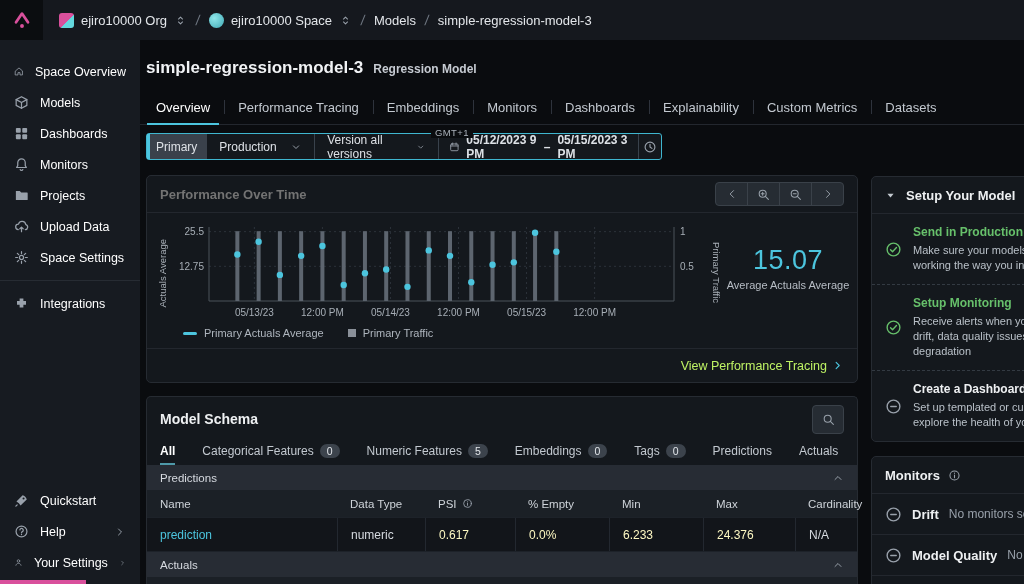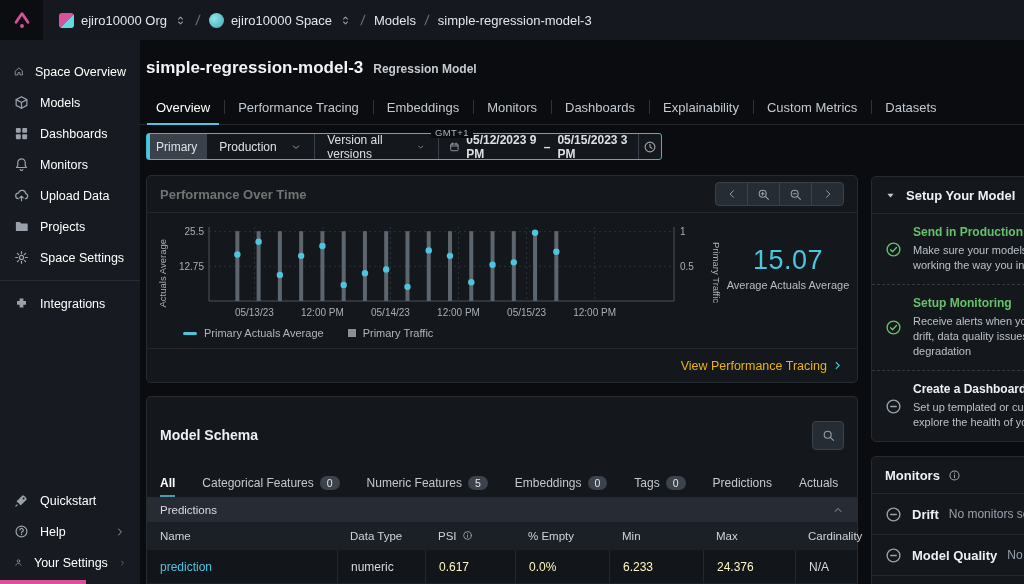--- a/index.html
+++ b/index.html
@@ -61,25 +61,25 @@
   .y-label-left span{writing-mode:vertical-rl;transform:rotate(180deg);}
   .y-label-right span{writing-mode:vertical-rl;}
   .summary{flex:1;display:flex;flex-direction:column;align-items:center;justify-content:center;padding-bottom:10px;}
   .summary-value{color:#4cc5de;font-size:27px;letter-spacing:.5px;}
   .summary-label{font-size:11px;color:#b7bdc5;margin-top:3px;}
   .legend{display:flex;gap:24px;padding:2px 0 9px 36px;font-size:11px;color:#aeb5bd;align-items:center;}
   .legend-item{display:flex;align-items:center;gap:7px;}
   .mk-dash{width:14px;height:3px;border-radius:2px;background:#4cc5de;}
   .mk-square{width:8px;height:8px;background:#8a9099;}
   .panel-foot{border-top:1px solid #23272e;height:33px;display:flex;align-items:center;justify-content:flex-end;padding:0 14px;}
-  .link{color:#eab308;font-size:12.5px;display:flex;align-items:center;gap:5px;cursor:pointer;}
+  .link{color:#bef264;font-size:12.5px;display:flex;align-items:center;gap:5px;cursor:pointer;}
 
   
   .schema-panel{margin:13px 0 0 6px;width:712px;border-radius:5px 5px 0 0;border-bottom:none;}
-  .schema-head{height:44px;display:flex;align-items:center;padding:16px 13px;font-size:14px;font-weight:bold;color:#eef0f2;}
+  .schema-head{height:44px;display:flex;align-items:center;padding:0 13px;font-size:14px;font-weight:bold;color:#eef0f2;}
   .search-btn{margin-left:auto;width:30px;height:27px;border:1px solid #3a4149;border-radius:4px;background:#262c33;display:flex;align-items:center;justify-content:center;cursor:pointer;}
   .schema-tabs{display:flex;padding:0 13px;gap:27px;font-size:12px;color:#c3c9d0;align-items:flex-end;height:24px;}
   .schema-tab{display:flex;align-items:center;gap:6px;padding-bottom:7px;position:relative;cursor:pointer;white-space:nowrap;}
   .schema-tab.active{color:#fff;font-weight:bold;}
   .schema-tab.active::after{content:"";position:absolute;bottom:0;left:0;right:0;height:2px;background:#4e99a8;}
   .badge{background:#3c434c;color:#e2e6ea;border-radius:9px;padding:1px 7px;font-size:10.5px;font-weight:normal;}
   .group-row{background:#272c34;height:25px;display:flex;align-items:center;padding:0 13px;font-size:11.5px;color:#d6dae0;}
   .group-chev{margin-left:auto;cursor:pointer;}
   .cols-row,.data-row{display:grid;grid-template-columns:190px 88px 90px 94px 94px 92px 1fr;align-items:center;}
   .cols-row{background:#1b2026;height:27px;font-size:11.5px;color:#ced3d9;}
@@ -166,31 +166,31 @@
       <span class="lbl">Dashboards</span>
     </div>
     <div class="side-item">
       <svg width="15" height="15" viewBox="0 0 16 16" class="ic">
           <path d="M8 2a4 4 0 0 1 4 4v3.2l1.2 2H2.8l1.2-2V6a4 4 0 0 1 4-4z"></path>
           <path d="M6.6 13.4a1.5 1.5 0 0 0 2.8 0"></path>
         </svg>
       <span class="lbl">Monitors</span>
     </div>
     <div class="side-item">
+      <svg width="15" height="15" viewBox="0 0 16 16">
+          <path d="M2 3.2h4.2l1.5 1.7H14a.6.6 0 0 1 .6.6v6.8a.6.6 0 0 1-.6.6H2z" fill="#99a1ab"></path>
+        </svg>
+      <span class="lbl">Projects</span>
+    </div>
+    <div class="side-item">
       <svg width="15" height="15" viewBox="0 0 16 16" class="ic">
           <path d="M4.6 11.3a2.9 2.9 0 0 1 .2-5.8A4 4 0 0 1 12.6 6a2.7 2.7 0 0 1-.6 5.3"></path>
           <path d="M8 13.5V8.7M6.2 10.4 8 8.6l1.8 1.8"></path>
         </svg>
       <span class="lbl">Upload Data</span>
-    </div>
-    <div class="side-item">
-      <svg width="15" height="15" viewBox="0 0 16 16">
-          <path d="M2 3.2h4.2l1.5 1.7H14a.6.6 0 0 1 .6.6v6.8a.6.6 0 0 1-.6.6H2z" fill="#99a1ab"></path>
-        </svg>
-      <span class="lbl">Projects</span>
     </div>
     <div class="side-item">
       <svg width="15" height="15" viewBox="0 0 16 16" class="ic">
           <circle cx="8" cy="8" r="2.2"></circle>
           <path d="M8 1.8v2M8 12.2v2M1.8 8h2M12.2 8h2M3.6 3.6l1.4 1.4M11 11l1.4 1.4M12.4 3.6 11 5M5 11l-1.4 1.4"></path>
         </svg>
       <span class="lbl">Space Settings</span>
     </div>
     <div class="side-div"></div>
     <div class="side-item">

